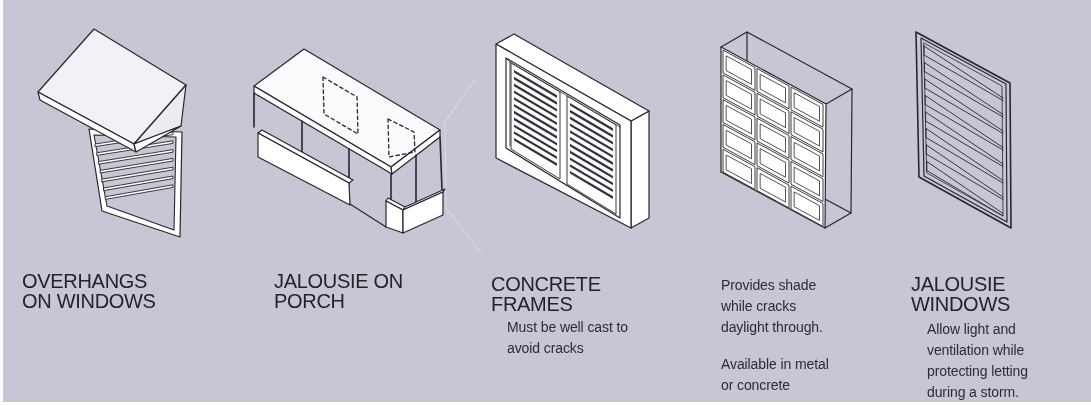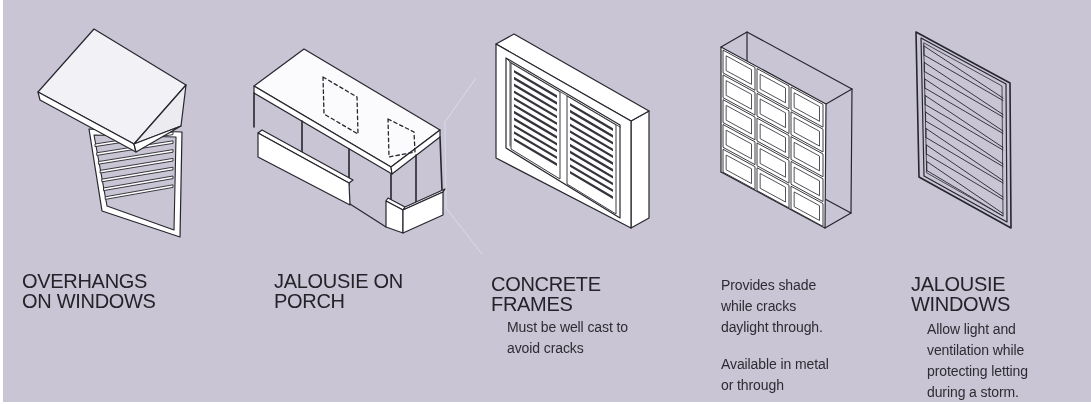--- a/index.html
+++ b/index.html
@@ -179,21 +179,21 @@
             <path d="M88,111.61000000000001L120,128.986L120,151.786L88,134.41000000000003Z" class="wfill thin"></path>
             <path d="M91.5,117.51L116.5,131.08599999999998L116.5,145.886L91.5,132.31Z" class="ln thinner"></path>
             <path d="M88,136.41000000000003L120,153.786L120,176.586L88,159.21000000000004Z" class="wfill thin"></path>
             <path d="M91.5,142.31L116.5,155.886L116.5,170.686L91.5,157.11Z" class="ln thinner"></path>
             <path d="M88,161.21L120,178.586L120,201.38600000000002L88,184.01000000000002Z" class="wfill thin"></path>
             <path d="M91.5,167.11L116.5,180.68599999999998L116.5,195.486L91.5,181.91000000000003Z" class="ln thinner"></path>
           </g>
       </svg>
       <div class="caption" style="left:702px;top:272px;width:155px">
         <p class="desc" style="margin-top:3px">Provides shade while cracks daylight through.</p>
-        <p class="desc">Available in metal or through</p>
+        <p class="desc">Available in metal or concrete</p>
       </div>
     </div>
 
     <div class="item">
       <svg class="illus" style="left:905px;top:28px" width="112" height="205" viewBox="0 0 112 205">
         <polygon class="ln" style="stroke-width:1.6" points="8,4 102,55 103,200 11,149"></polygon>
         <polygon class="ln" points="13,10 98,56 99,194 16,148"></polygon>
         <polygon class="ln thinner" points="16,15 94,58 95,188 19,145"></polygon>
         <g id="jl-blades">
             <line x1="16" y1="18" x2="95" y2="70" class="ln thin"></line>

